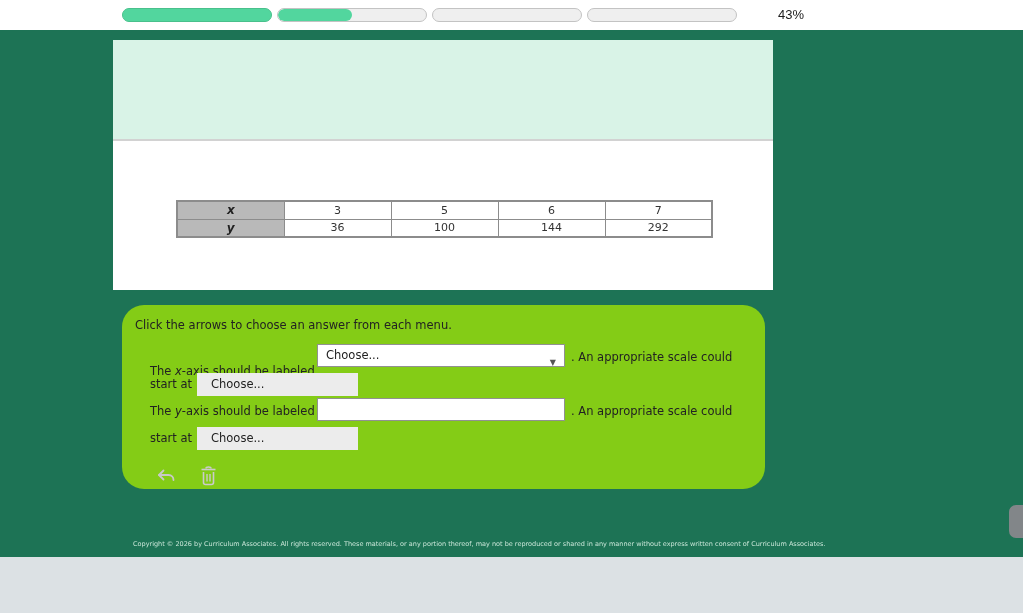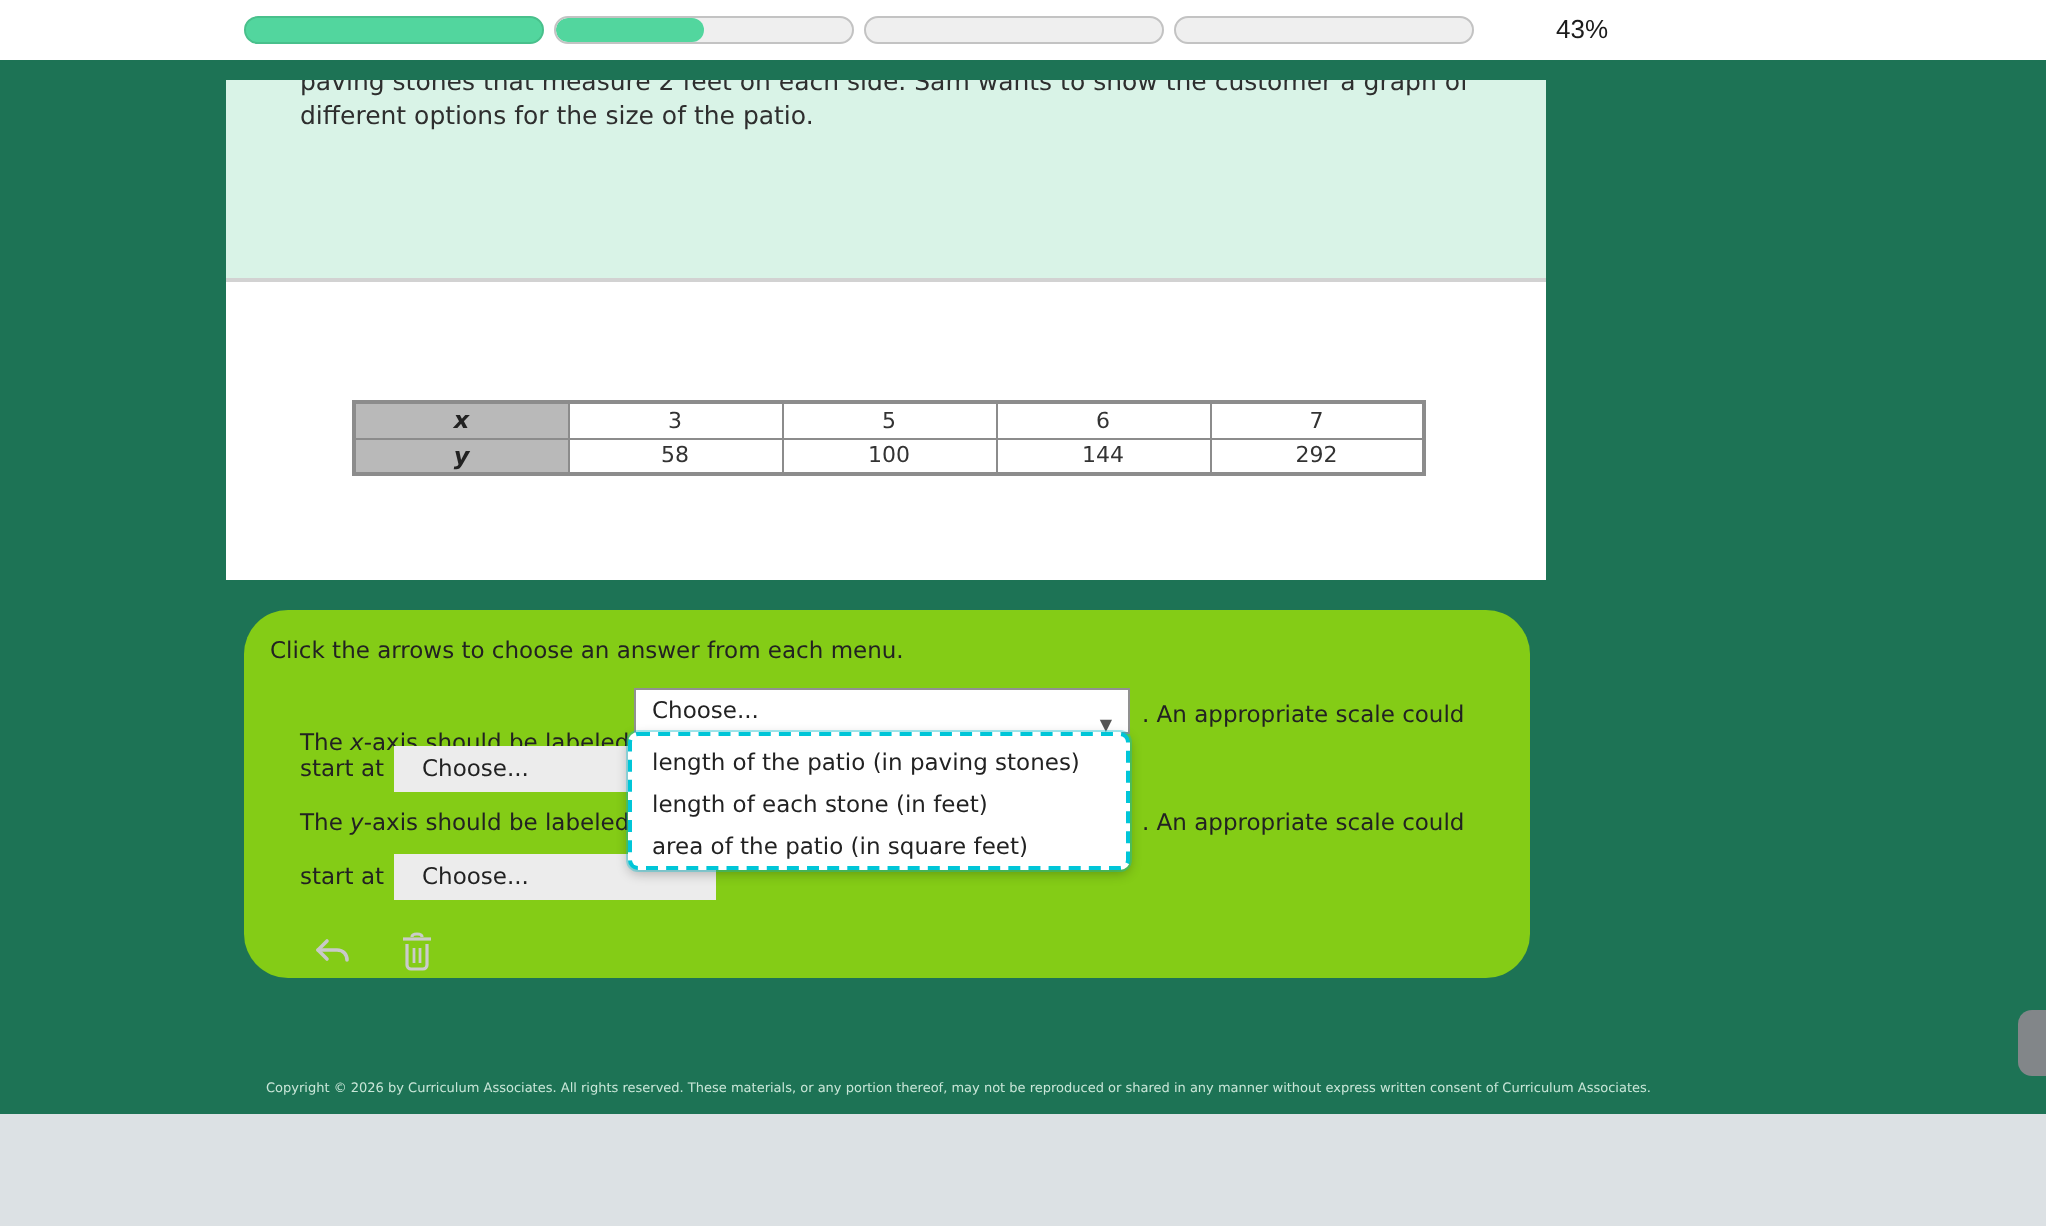--- a/index.html
+++ b/index.html
@@ -84,36 +84,34 @@
     <div class="pill" style="left:587px">
         <div class="fill" style="width: 0%;"></div>
       </div>
     <div class="pct">43%</div>
   </div>
 
   <div class="main">
 
     <div class="card">
       <div class="mint">
-        <div class="p p1">paving stones that measure 2 feet on each side. Sam wants to show the customer a graph of
-different options for the size of the patio.</div>
       </div>
       <div class="table-panel">
         <table class="xy">
           <tbody>
               <tr>
             <th>x</th>
             <td>3</td>
             <td>5</td>
             <td>6</td>
             <td>7</td>
           </tr>
           <tr>
             <th>y</th>
-            <td>58</td>
+            <td>36</td>
             <td>100</td>
             <td>144</td>
             <td>292</td>
           </tr>
         </tbody>
           </table>
       </div>
     </div>
 
     <div class="answer">
@@ -126,25 +124,20 @@
       <div class="stmt" style="left:28px; top:72px;">start at</div>
       <div class="graybox" style="left:75px; top:68px;">Choose...</div>
 
       <div class="stmt" style="left:28px; top:99px;"><span>The </span><i>y</i><span>-axis should be labeled</span></div>
       <div class="sel" style="left:195px; top:93px; z-index:1;"></div>
       <div class="stmt" style="left:449px; top:99px;">. An appropriate scale could</div>
 
       <div class="stmt" style="left:28px; top:126px;">start at</div>
       <div class="graybox" style="left:75px; top:122px;">Choose...</div>
 
-      <div class="menu">
-        <div class="opt">length of the patio (in paving stones)</div>
-        <div class="opt">length of each stone (in feet)</div>
-        <div class="opt">area of the patio (in square feet)</div>
-      </div>
 
       <div class="tools">
         <div class="toolbtn">
           <span>
             <svg width="18" height="15" viewBox="0 0 18 15">
               <path d="M6.5 1.5 L2 6 L6.5 10.5" fill="none" stroke="#c9c9c9" stroke-width="1.8" stroke-linecap="round" stroke-linejoin="round"></path>
               <path d="M2 6 H11.5 C14.8 6 16.5 8.4 16.5 11" fill="none" stroke="#c9c9c9" stroke-width="1.8" stroke-linecap="round"></path>
             </svg>
           </span>
         </div>

